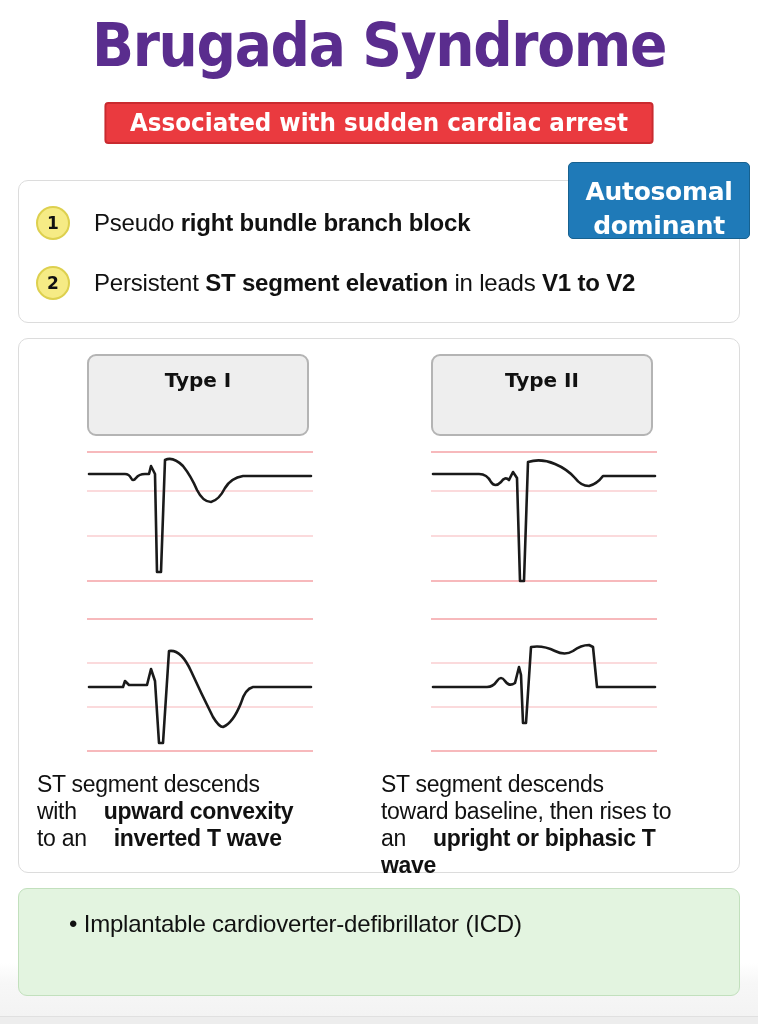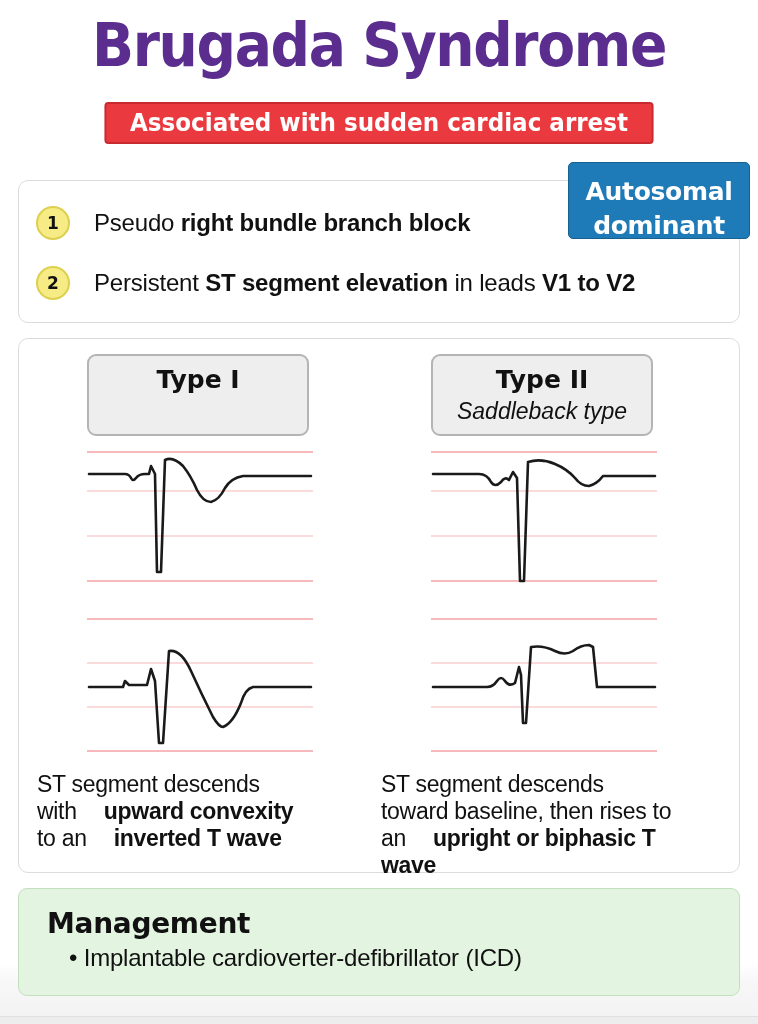--- a/index.html
+++ b/index.html
@@ -144,21 +144,21 @@
     border: 2px solid #b4b4b4;
     border-radius: 9px;
     text-align: center;
     padding-top: 8px;
   }
   .type-header.left  { left: 68px; }
   .type-header.right { left: 412px; }
   .type-title {
     font-family: "DejaVu Sans", sans-serif;
     font-weight: 700;
-    font-size: 25px;
+    font-size: 20px;
     color: #111111;
     line-height: 32px;
   }
   .type-sub {
     font-style: italic;
     font-size: 23px;
     color: #111111;
     line-height: 30px;
   }
 
@@ -250,21 +250,20 @@
   </div>
 
   <div class="panel" id="ecg-panel">
 
     <div class="type-header left">
       <div class="type-title">Type I</div>
     </div>
 
     <div class="type-header right">
       <div class="type-title">Type II</div>
-      <div class="type-sub">Saddleback type</div>
     </div>
 
     <div class="ecg-strip" id="ecg-type1-top">
       <svg width="226" height="150" viewBox="0 0 226 150">
         <g>
           <line x1="0" y1="8" x2="226" y2="8" stroke="#f7b9bc" stroke-width="2"></line>
           <line x1="0" y1="47" x2="226" y2="47" stroke="#fbdadc" stroke-width="2"></line>
           <line x1="0" y1="92" x2="226" y2="92" stroke="#fbdadc" stroke-width="2"></line>
           <line x1="0" y1="137" x2="226" y2="137" stroke="#f7b9bc" stroke-width="2"></line>
         </g>
@@ -318,18 +317,17 @@
                  Q112,34 124,40 Q134,45 142,40 Q150,34 158,34
                  L162,36 L166,76 L224,76" fill="none" stroke="#1a1a1a" stroke-width="2.6" stroke-linecap="round" stroke-linejoin="round"></path>
       </svg>
     </div>
 
     <div class="caption left">ST segment descends<br>with <b>upward convexity</b><br>to an <b>inverted T wave</b></div>
     <div class="caption right">ST segment descends<br>toward baseline, then rises to<br>an <b>upright or biphasic T wave</b></div>
   </div>
 
   <div id="management-panel">
-    <div class="mgmt-title">Management</div>
     <div class="mgmt-item">• Implantable cardioverter-defibrillator (ICD)</div>
   </div>
 
   <div class="bottom-strip"></div>
 </div>
 
 </body></html>

